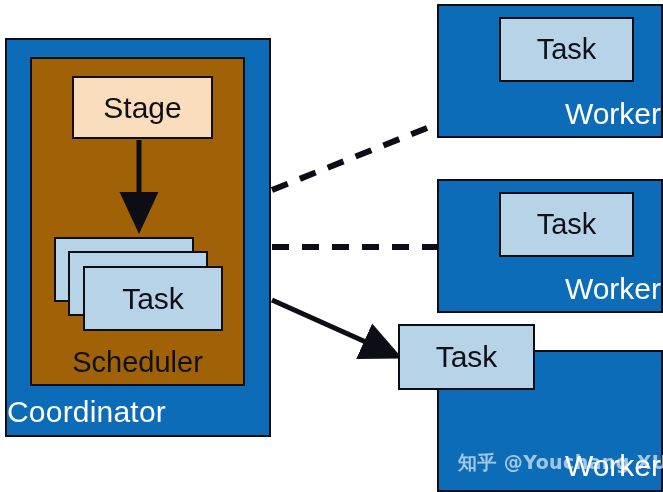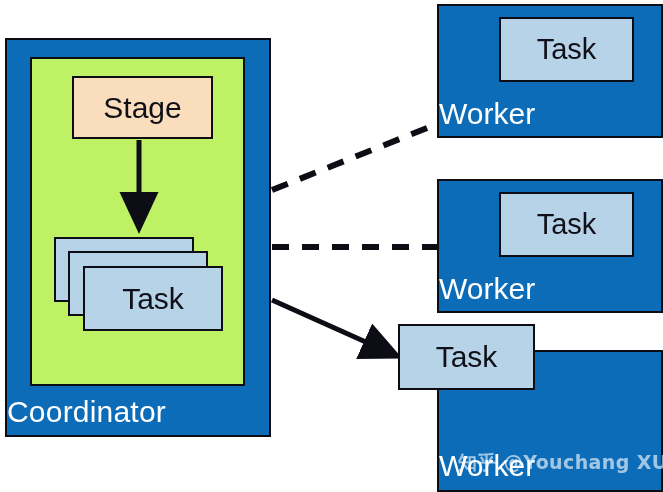--- a/index.html
+++ b/index.html
@@ -49,21 +49,21 @@
     letter-spacing: 0.2px;
   }
 
   
   .scheduler {
     position: absolute;
     left: 23px;
     top: 17px;
     width: 215px;
     height: 329px;
-    background: #bef264;
+    background: #a16207;
     border: 2px solid #0d0d16;
     box-sizing: border-box;
   }
   .scheduler-label {
     position: absolute;
     left: 0;
     right: 0;
     bottom: 5px;
     text-align: center;
     color: #101018;
@@ -117,21 +117,21 @@
   .worker {
     background: #0C6CB8;
     border: 2px solid #0d0d16;
     display: block;
   }
   .worker-label {
     position: absolute;
     left: 0;
     right: 0;
     bottom: 2px;
-    text-align: left;
+    text-align: right;
     color: #ffffff;
     font-size: 30px;
     line-height: 36px;
   }
   .worker-task {
     position: absolute;
     background: #B7D3E8;
     border: 2px solid #0d0d16;
     box-sizing: border-box;
     display: flex;
@@ -205,20 +205,21 @@
     <div class="scheduler">
 
       <div class="stage">Stage</div>
 
       <div class="task-stack">
         <div class="task-card c1"></div>
         <div class="task-card c2"></div>
         <div class="task-card c3">Task</div>
       </div>
 
+      <div class="scheduler-label">Scheduler</div>
     </div>
 
     <div class="coordinator-label">Coordinator</div>
   </div>
 
   <div class="worker worker1 node">
     <div class="worker-task">Task</div>
     <div class="worker-label">Worker</div>
   </div>
 

